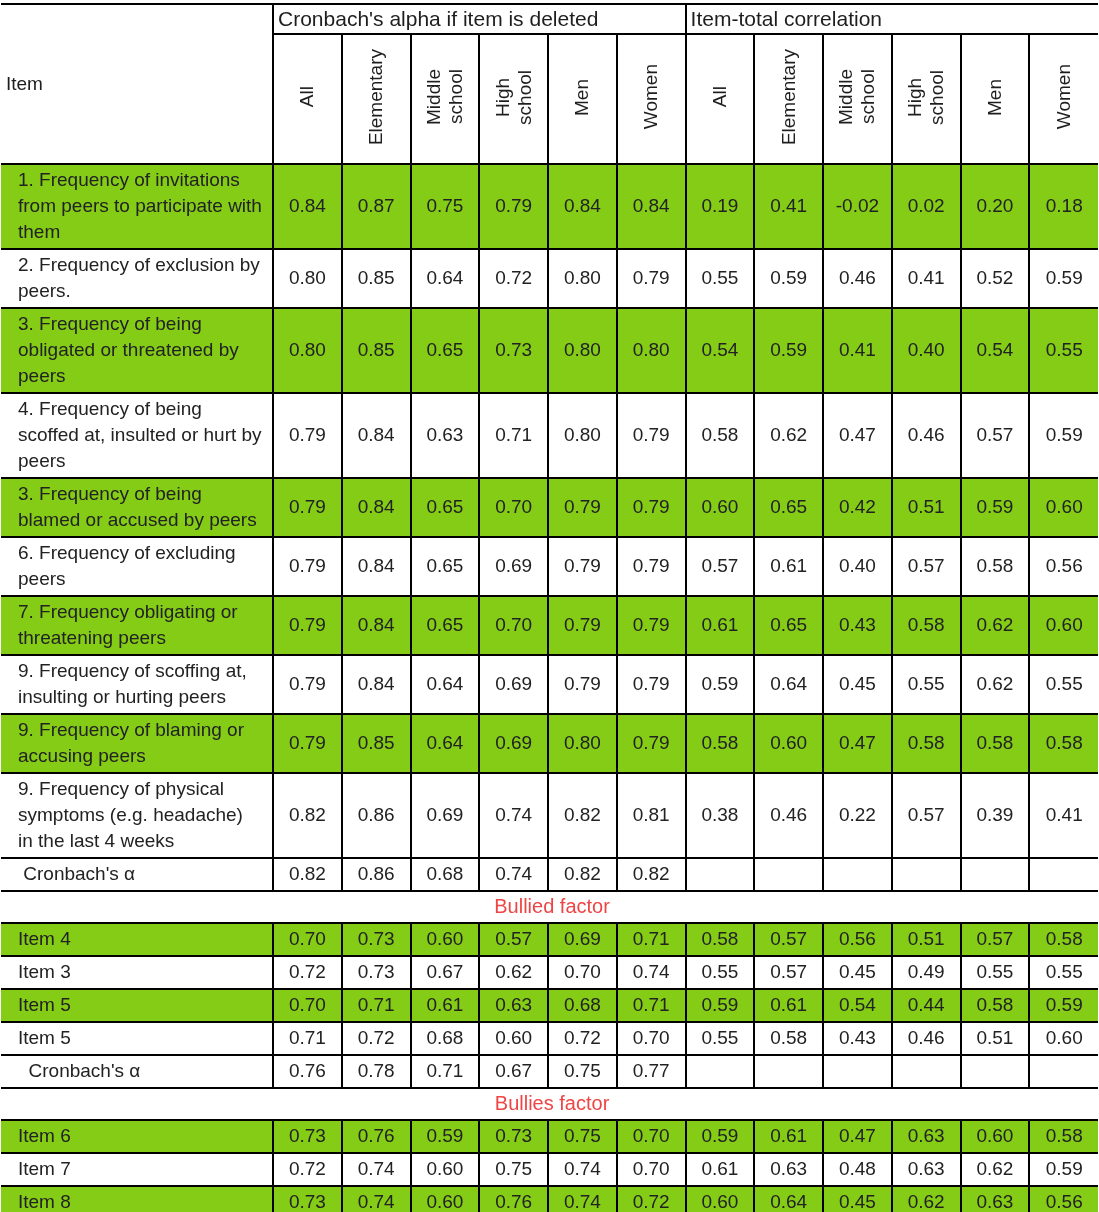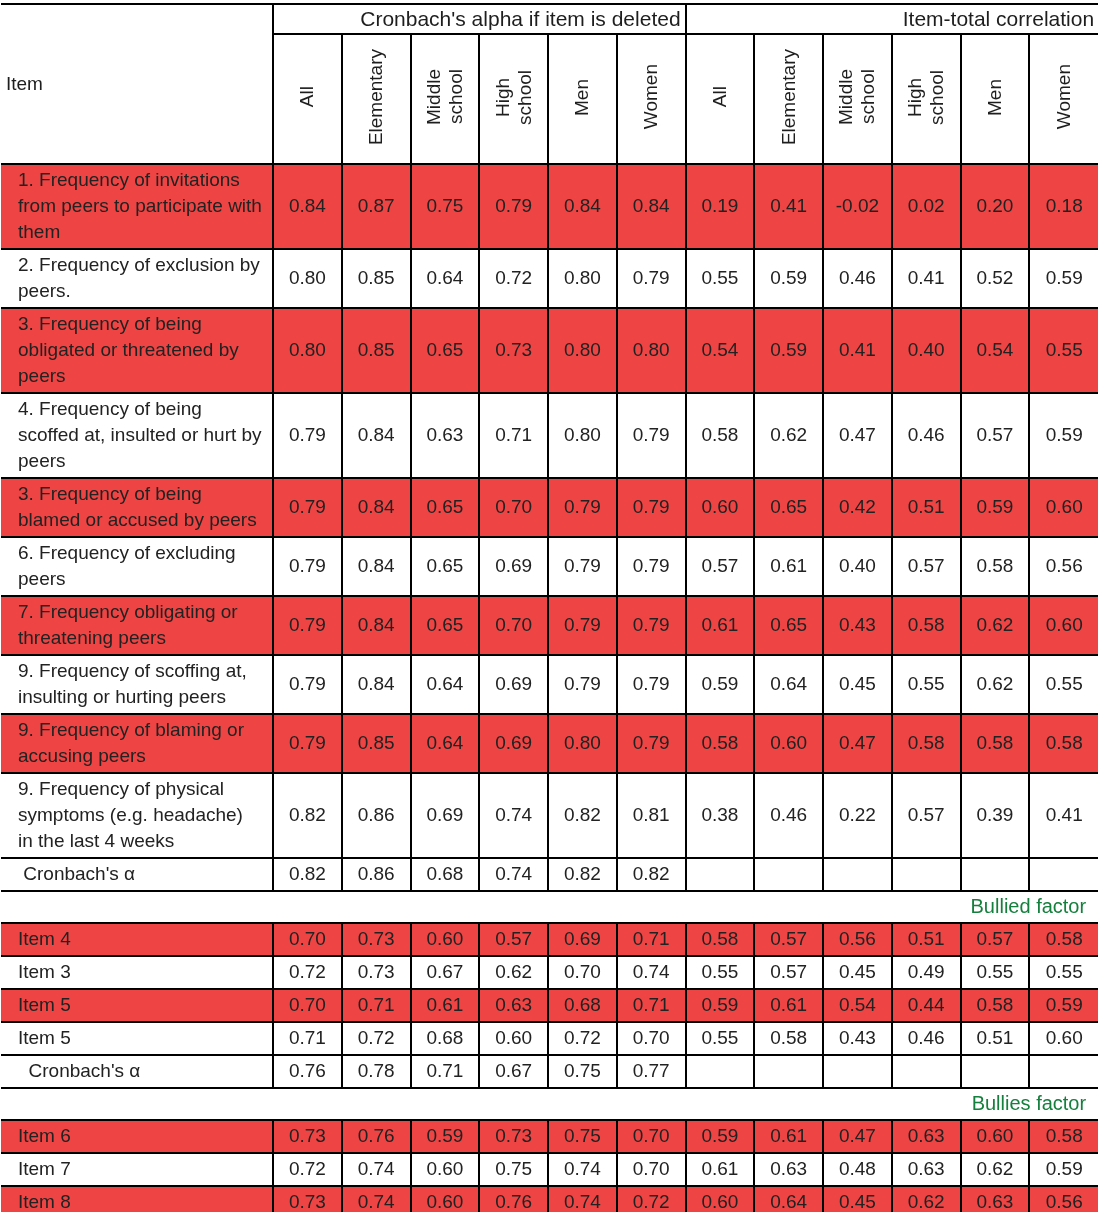--- a/index.html
+++ b/index.html
@@ -4,33 +4,33 @@
 <style>
   html,body{margin:0;padding:0;background:#ffffff;}
   body{width:1099px;font-family:"Liberation Sans","DejaVu Sans",sans-serif;color:#222;}
   .wrap{width:1099px;box-sizing:border-box;padding:3px 1px 4px 1px;}
   table{border-collapse:collapse;table-layout:fixed;width:1097px;
         border-top:2px solid #000;border-bottom:2px solid #000;}
   th,td{border:2px solid #000;box-sizing:border-box;vertical-align:middle;
         font-weight:normal;}
   tr>*:first-child{border-left:none;}
   tr>*:last-child{border-right:none;}
-  .group-h{font-size:21px;text-align:right;height:28px;padding:2px 4px;color:#1e1e1e;border-radius:14px;}
+  .group-h{font-size:21px;text-align:left;height:28px;padding:2px 4px;color:#1e1e1e;border-radius:14px;}
   .item-h{font-size:19px;text-align:left;padding-left:5px;color:#1e1e1e;}
   .vert-h{height:130px;text-align:center;padding:4px 0;}
   .vtext{display:inline-block;writing-mode:vertical-rl;transform:rotate(180deg);
          white-space:pre-line;font-size:19px;line-height:22px;color:#1e1e1e;
          text-align:center;}
   td.item-label{font-size:19px;line-height:26px;text-align:left;
                 padding:2px 10px 3px 17px;}
   td.num{font-size:19px;text-align:center;padding:2px 1px 3px 1px;}
-  tr.shaded{background:#ef4444;}
+  tr.shaded{background:#84cc16;}
   tr.data-row>td{height:28px;}
-  td.section-title{font-size:20px;text-align:right;padding:3px 12px 4px 17px;
-                   border-left:none;border-right:none;height:29px;color:#15803d;}
+  td.section-title{font-size:20px;text-align:center;padding:3px 12px 4px 17px;
+                   border-left:none;border-right:none;height:29px;color:#ef4444;}
 </style>
 </head>
 <body>
 
 <div class="wrap">
   <table>
     <colgroup>
       <col style="width:272px">
       <col style="width:68.75px">
         <col style="width:68.75px">

